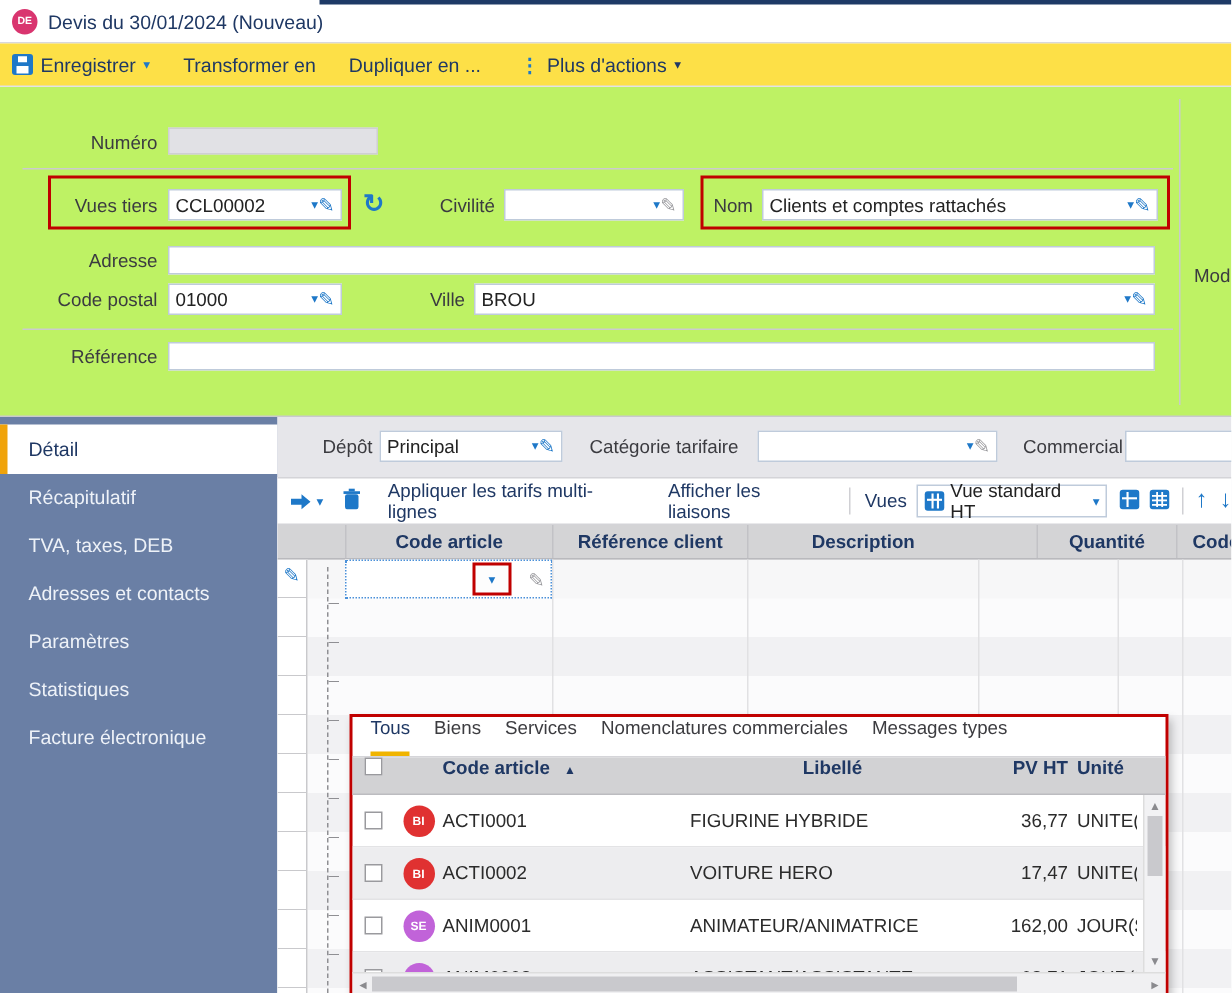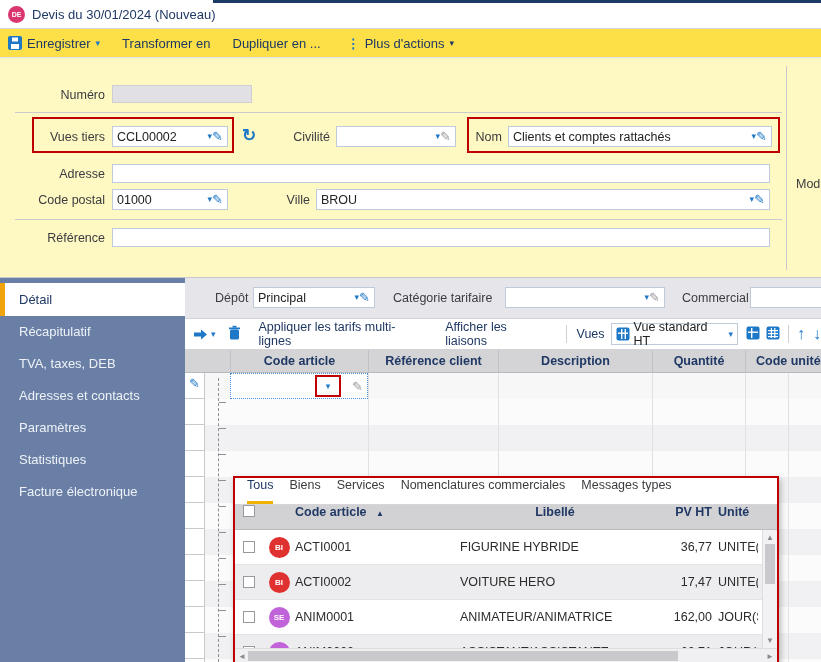--- a/index.html
+++ b/index.html
@@ -23,21 +23,21 @@
   #doc-title { left:32px; top:0; height:29px; line-height:29px; font-size:13px; color:#1f3864; }
 
   
   #main-toolbar { left:0; top:29px; width:821px; height:29px; background:#fde047; border-bottom:1px solid #e2e2e6;
     display:flex; align-items:center; color:#1f3864; font-size:13px; }
   #main-toolbar .tbtn { display:flex; align-items:center; gap:5px; cursor:default; }
   .caret { color:#1e78c8; font-size:9px; line-height:1; }
   .caret-navy { color:#1f3864; font-size:9px; line-height:1; }
 
   
-  #form-panel { left:0; top:58px; width:821px; height:220px; background:#fef9c3; border-bottom:1px solid #c9c9cd; }
+  #form-panel { left:0; top:58px; width:821px; height:220px; background:#bef264; border-bottom:1px solid #c9c9cd; }
   .field { background:#fff; border:1px solid #bfcbdb; display:flex; align-items:center; padding:0 4px; color:#222; }
   .field .caret { margin-left:auto; }
   .field-dis { background:#e1e1e5; border:1px solid #cfcfd3; }
   .hr { height:1px; background:#cbcbcf; }
   .redbox { border:2px solid #c00000; pointer-events:none; z-index:5; }
   .pencil { font-size:13px; line-height:1; }
 
   
   #sidebar { left:0; top:278px; width:185px; height:384px; background:#6a7fa5; padding-top:5px; }
   .side-item { height:32px; line-height:32px; padding-left:19px; color:#eef2f8; font-size:13px; }
@@ -264,21 +264,21 @@
     </div>
 
     <div id="grid" class="abs">
       <div id="rows-bg" class="abs"></div>
       <div id="grid-header" class="abs">
         <div style="width:20px; flex:none;"></div>
         <div class="hcell" style="width:25px; flex:none; border-left:none;"></div>
         <div class="hcell" style="width:138px; flex:none;">Code article</div>
         <div class="hcell" style="width:130px; flex:none;">Référence client</div>
         <div class="hcell" style="width:154px; flex:none;">Description</div>
-        <div class="hcell" style="width:93px; flex:none;">Quantité</div>
+        <div class="hcell" style="width:93px; flex:none;margin-left:39px;">Quantité</div>
         <div class="hcell" style="width:90px; flex:none; justify-content:flex-start; padding-left:10px;">Code unité</div>
       </div>
       <div class="abs col-div" style="left:183px"></div>
       <div class="abs col-div" style="left:313px"></div>
       <div class="abs col-div" style="left:467px"></div>
       <div class="abs col-div" style="left:560px"></div>
       <div class="abs col-div" style="left:603px"></div>
       <div id="gutter" class="abs"></div>
       <div id="row-pencil" class="abs pencil blue">✎</div>
       <div id="tree-line" class="abs"></div>

